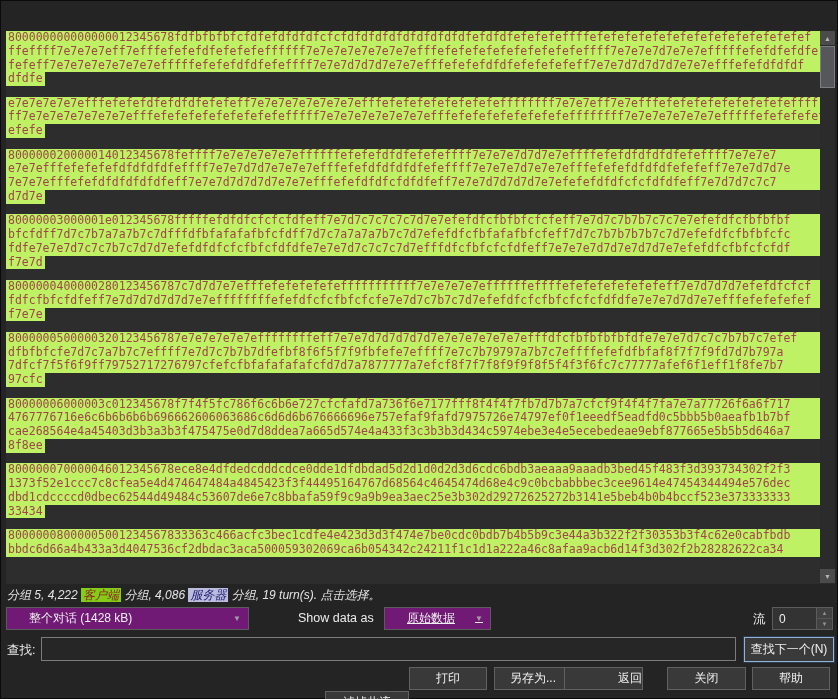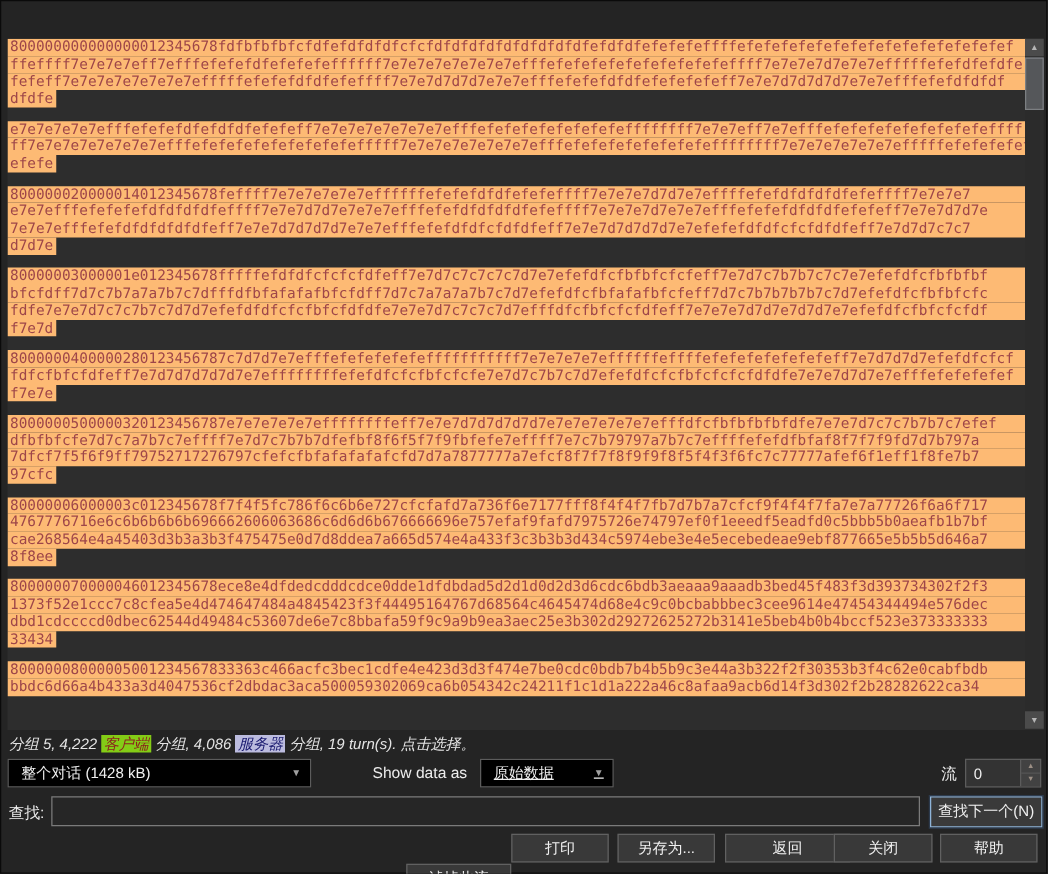--- a/index.html
+++ b/index.html
@@ -17,43 +17,43 @@
   .tb-btn { width:48px; height:27px; display:flex; align-items:center; justify-content:center;
             color:#e6e6e6; font-size:13px; flex:0 0 auto; cursor:default; }
   .tb-btn.max { font-size:14px; }
 
   
   .stream-area { position:absolute; top:30px; left:5px; width:815px; height:553px;
                  background:#2d2d2d; overflow:hidden;
                  font-family:"DejaVu Sans Mono", monospace; font-size:11.5px; }
   .chunk { margin-bottom:10.5px; }
   .hline { height:13.8px; line-height:13.9px; white-space:nowrap; overflow:hidden;
-           color:#9e4649; background:#fdba74; padding-left:2px; }
+           color:#9e4649; background:#bef264; padding-left:2px; }
   .hline.partial { width:-moz-fit-content; width:fit-content; padding-right:2px; }
 
   
   .vscroll { position:absolute; top:30px; right:2px; width:15px; height:553px; background:#2b2b2b; }
   .sb-btn { position:absolute; left:0; width:15px; height:14px; background:#4b4b4b;
             color:#b5b5b5; font-size:7px; display:flex; align-items:center; justify-content:center; }
   .sb-up { top:0; }
   .sb-down { bottom:1px; }
   .sb-thumb { position:absolute; left:0; top:15px; width:15px; height:42px; background:#55575a;
               border:1px solid #7c7f82; }
 
   
   .status-line { position:absolute; top:586px; left:6px; right:6px; height:17px;
                  color:#e4e4e4; font-size:12px; font-style:italic; white-space:nowrap; }
   .badge-client { background:#84cc16; color:#8c1f1f; padding:0 2px; }
   .badge-server { background:#bcbcdf; color:#1b1b70; padding:0 2px; }
 
   
   .controls-row { position:absolute; top:606px; left:0; right:0; height:24px; }
-  .combo { position:absolute; height:23px; background:#000000; border:1px solid #5c5c5c;
+  .combo { position:absolute; height:23px; background:#701a75; border:1px solid #5c5c5c;
            color:#f0f0f0; font-size:12px; display:flex; align-items:center;
-           padding-left:10px; cursor:default; }
+           padding-left:22px; cursor:default; }
   .combo .arrow { margin-left:auto; margin-right:7px; font-size:8px; color:#a0a0a0; }
   .combo-conv { left:5px; width:243px; top:0; }
   .combo-format { left:383px; width:107px; top:0;text-decoration:underline; }
   .lbl { position:absolute; color:#ededed; font-size:12.5px; top:4px; }
   .lbl-showdata { left:297px; }
   .lbl-stream { left:752px; }
   .spinbox { position:absolute; left:771px; top:0; width:61px; height:23px; background:#333;
              border:1px solid #5c5c5c; display:flex; }
   .spin-value { flex:1; color:#f0f0f0; font-size:12px; display:flex; align-items:center;
                 padding-left:6px; }
@@ -72,21 +72,21 @@
                    border:1px solid #8fb4d8; outline:1px solid #2d3b4d;
                    color:#f0f0f0; font-size:12px; cursor:default; }
 
   
   .button-row { position:absolute; top:666px; left:0; right:0; height:24px; }
   .dlg-btn { position:absolute; top:0; height:23px; background:#393939; border:1px solid #616161;
              color:#f0f0f0; font-size:12px; cursor:default; padding:0; }
   .btn-filter { left:324px; width:84px;margin-top:24px; }
   .btn-print  { left:408px; width:78px; }
   .btn-save   { left:493px; width:78px; }
-  .btn-back   { left:579px; width:100px; }
+  .btn-back   { left:563px; width:79px;text-align:right; }
   .btn-close  { left:666px; width:79px; }
   .btn-help   { left:751px; width:78px; }
 </style>
 </head>
 <body>
 
 <div class="window">
 
 
   <div class="stream-area">

